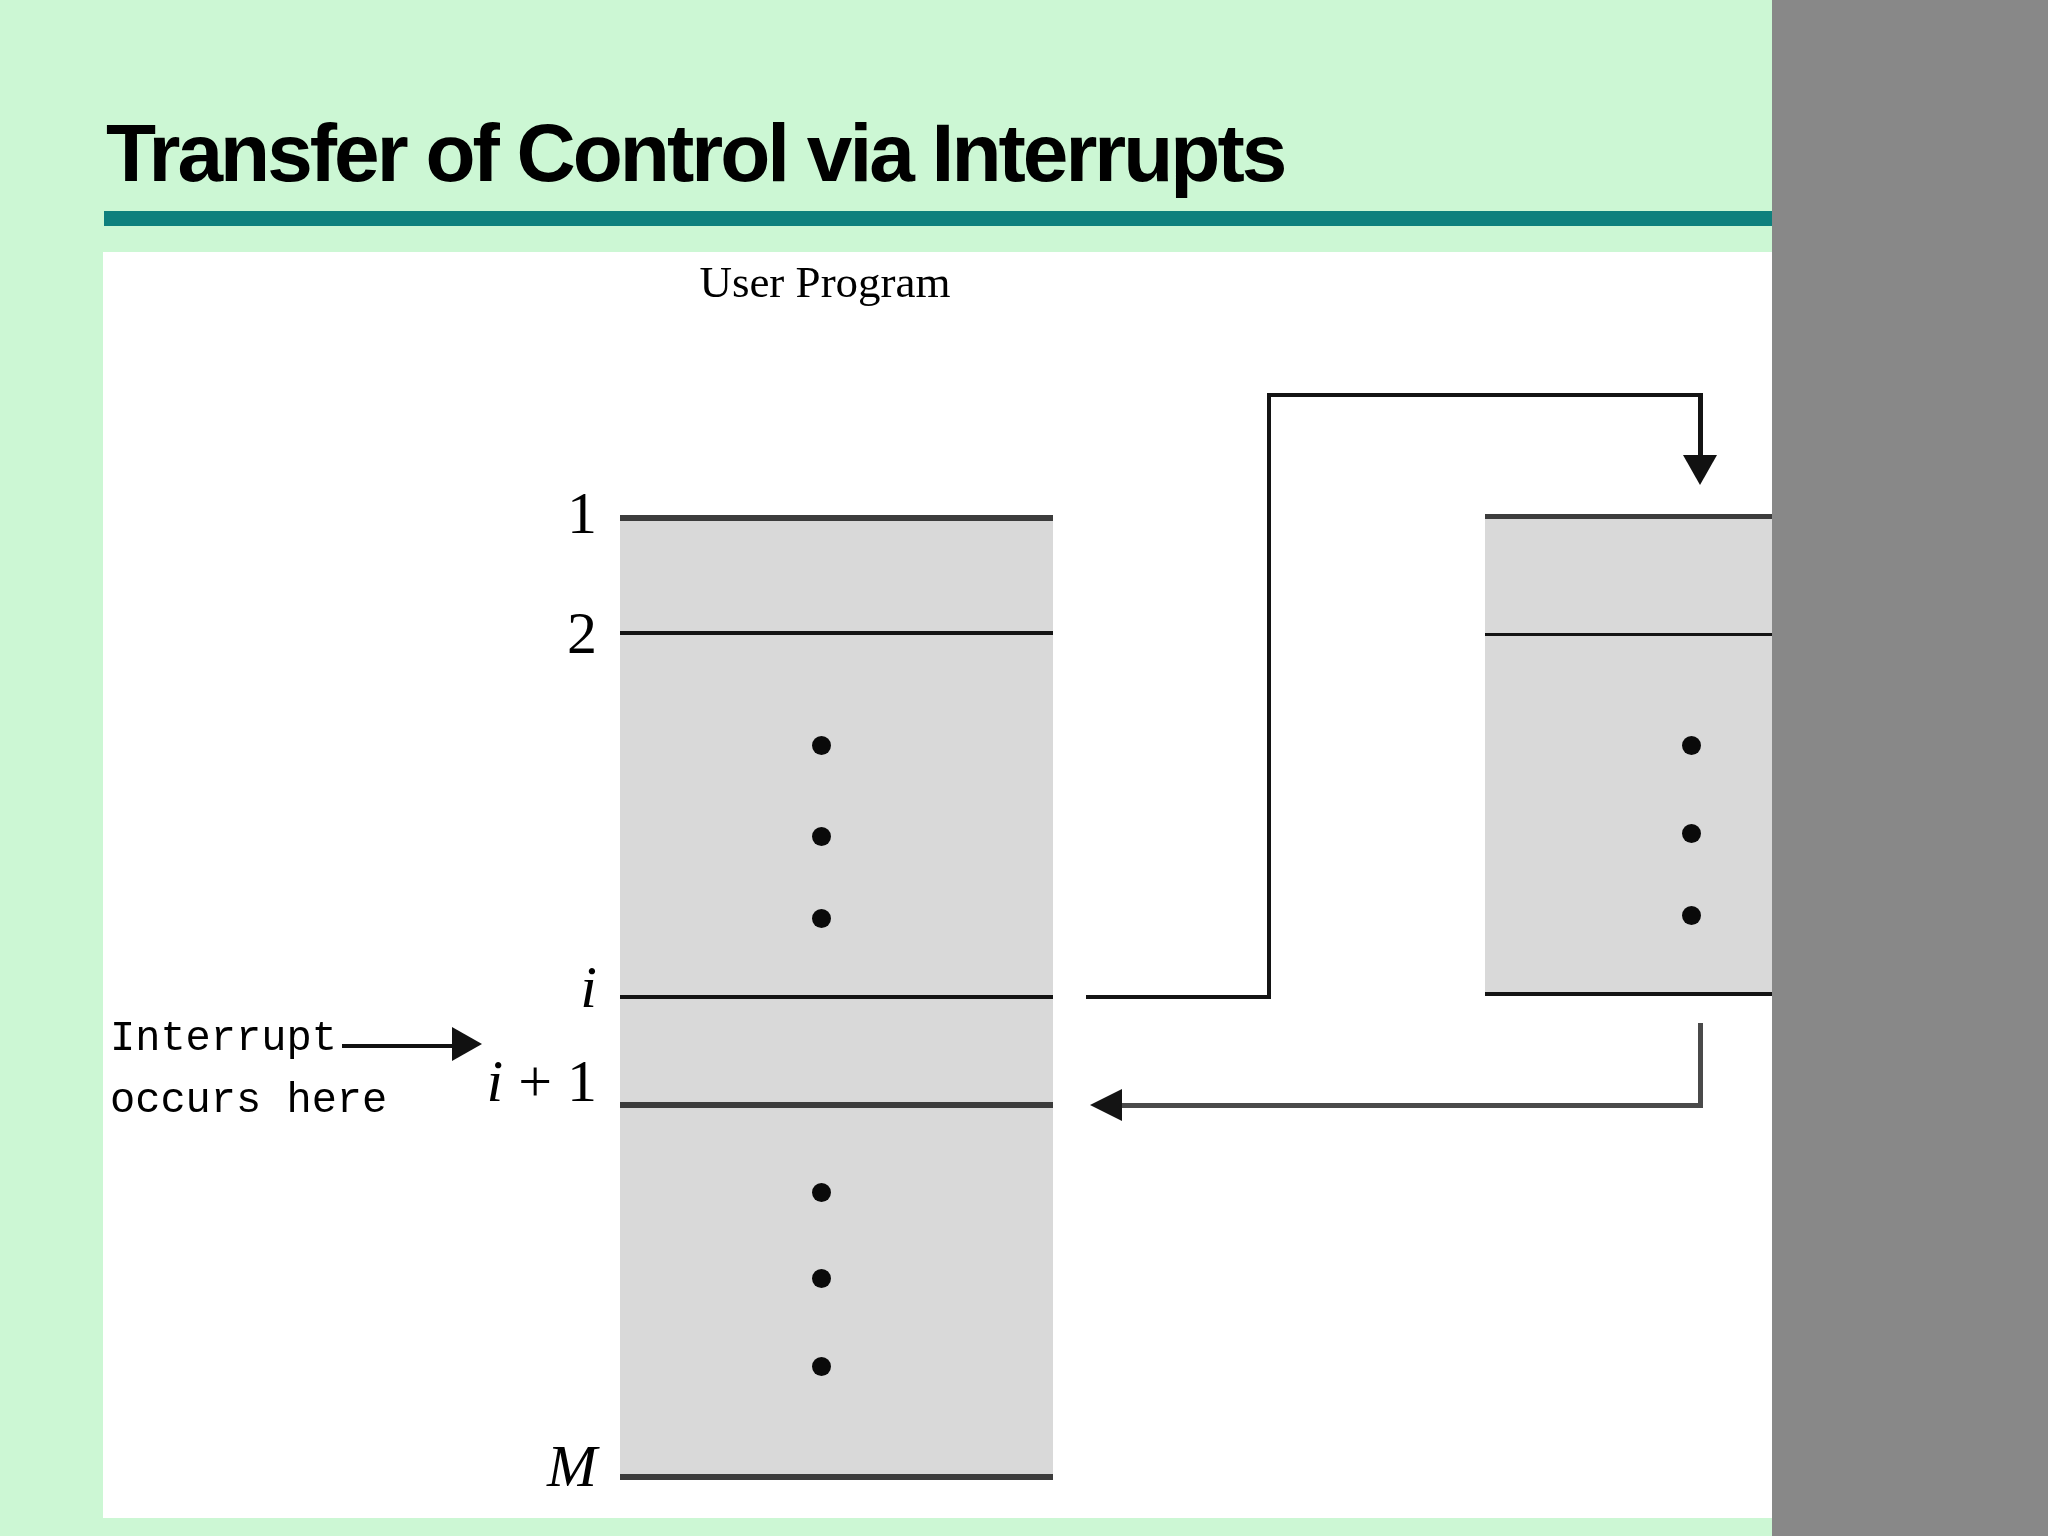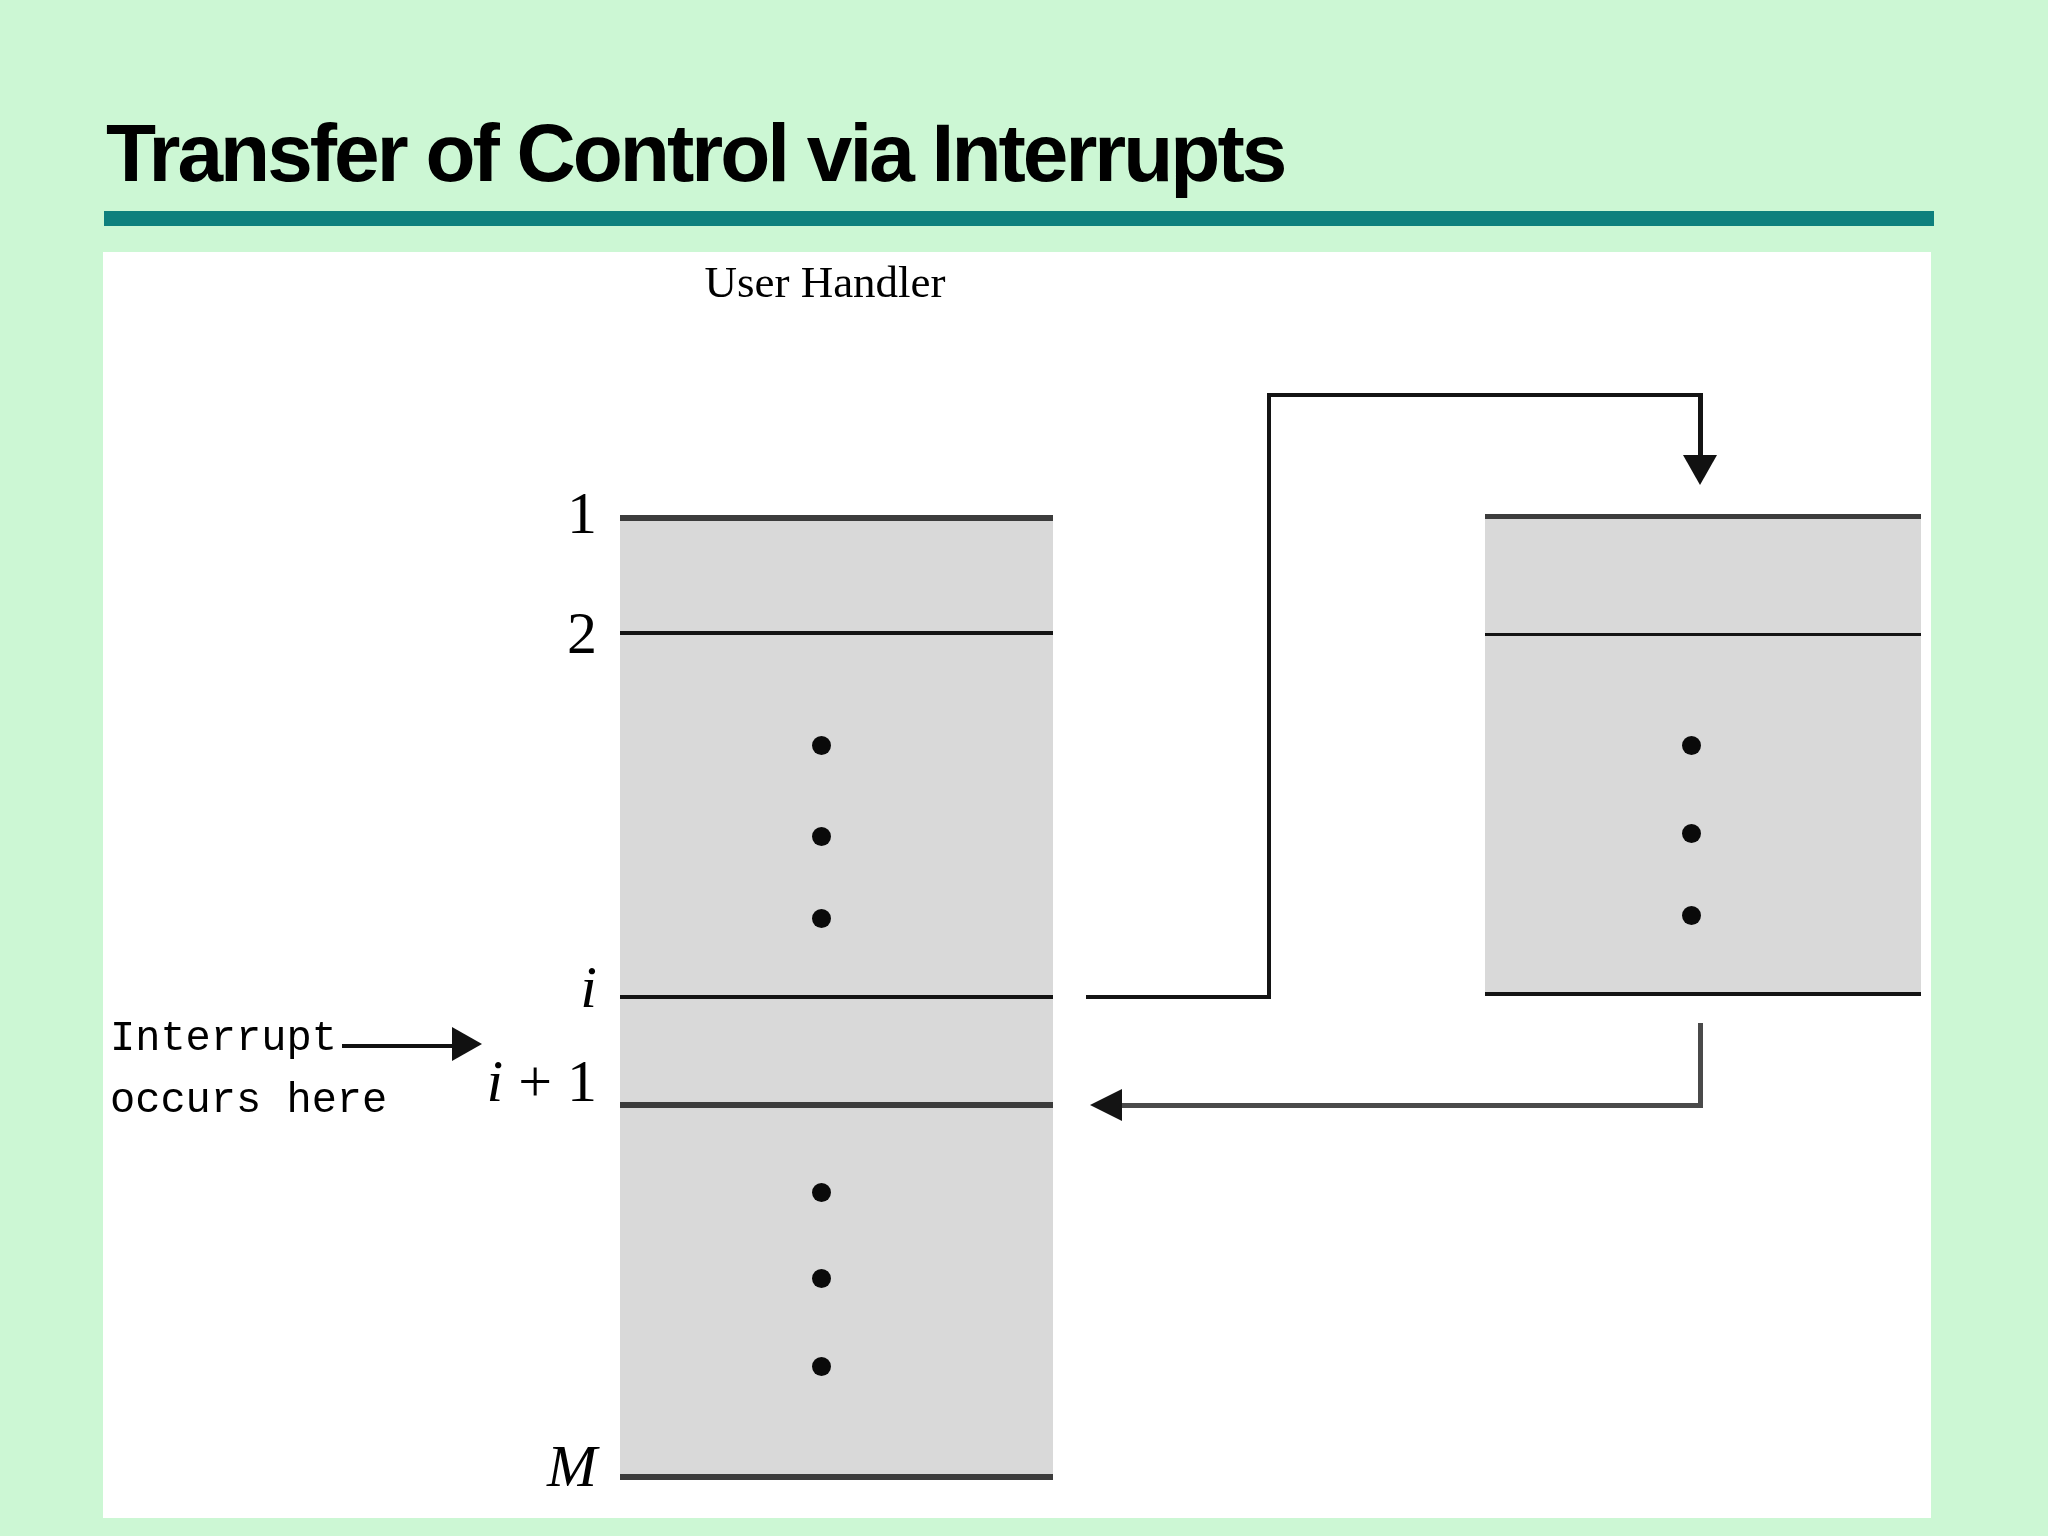--- a/index.html
+++ b/index.html
@@ -8,21 +8,21 @@
     --panel:#ffffff;
     --box-fill:#d9d9d9;
     --line-dark:#141414;
     --line-soft:#3c3c3c;
     --return-line:#4a4a4a;
     --text:#000000;
   }
   html,body{margin:0;padding:0;}
   body{background:#888;}
   .stage{
-    position:relative;width:2048px;height:1536px;
+    position:relative;width:1772px;height:1536px;
     background:var(--background);overflow:hidden;
     font-family:"Liberation Serif",serif;color:var(--text);
   }
   .abs{position:absolute;}
   .slide-title{
     left:106px;top:112px;width:1800px;height:100px;
     font-family:"Liberation Sans",sans-serif;font-weight:bold;
     font-size:82px;line-height:1.0;letter-spacing:-3px;color:var(--text);
     white-space:nowrap;
   }
@@ -101,21 +101,21 @@
 </head>
 <body>
 
 <div class="stage">
 
   <div class="abs slide-title">Transfer of Control via Interrupts</div>
   <div class="abs title-rule"></div>
 
   <div class="abs panel"></div>
 
-  <div class="abs col-label user">User Handler</div>
+  <div class="abs col-label user">User Program</div>
 
   <div class="abs mem-box user-box"></div>
   <div class="abs hline u-line-2"></div>
   <div class="abs hline u-line-i"></div>
   <div class="abs u-line-i1"></div>
 
   <div class="abs mem-box handler-box"></div>
   <div class="abs hline h-line-2"></div>
 
   <div class="abs row-label rl-1"><span class="it"></span><span>1</span></div>

